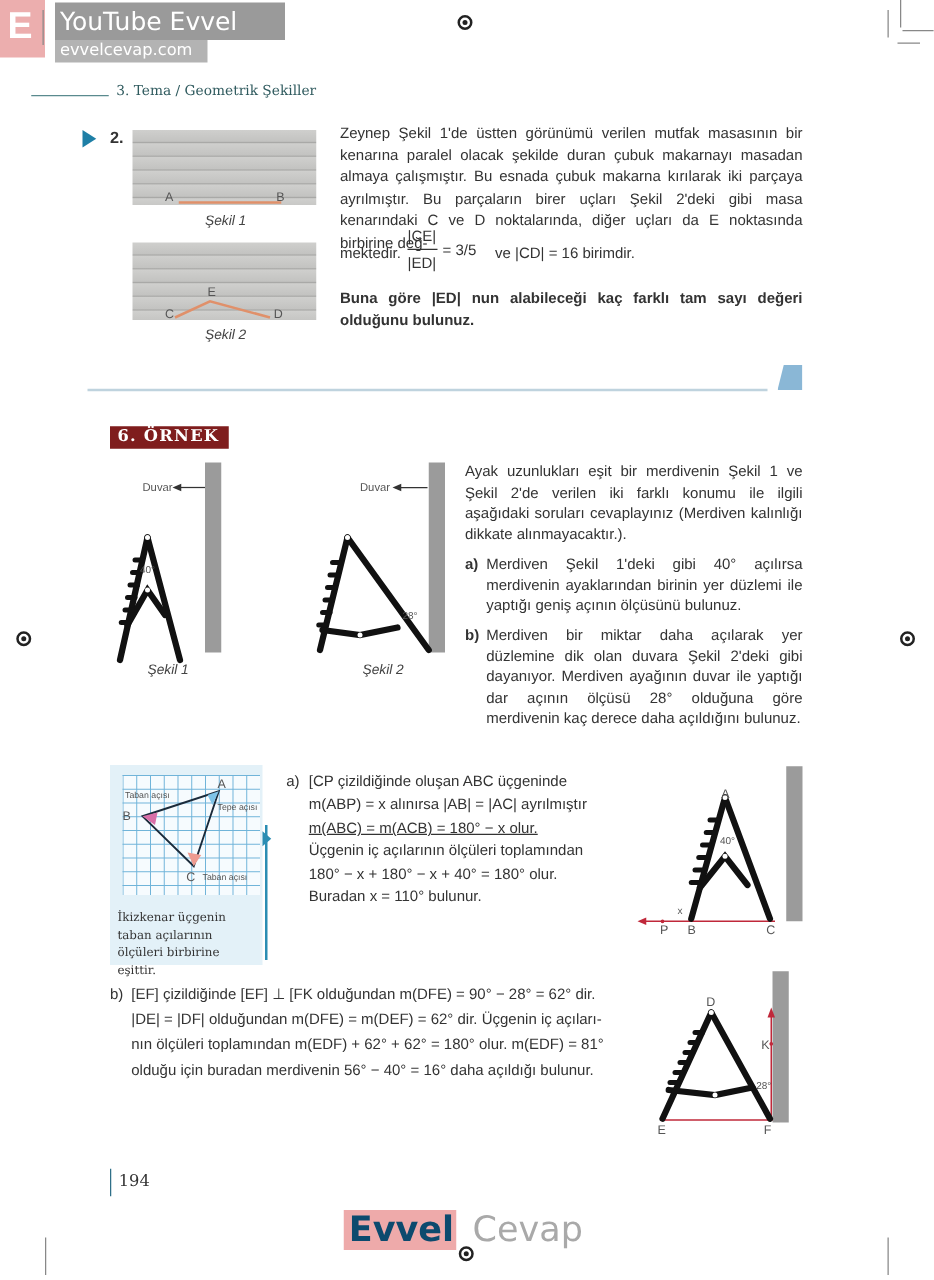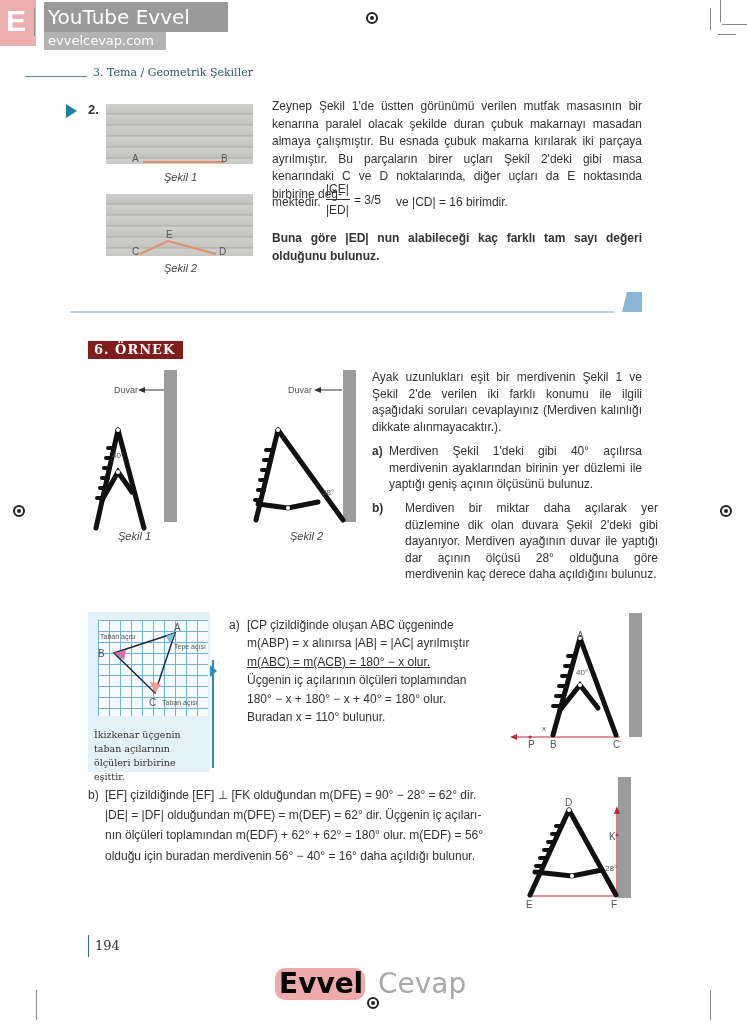--- a/index.html
+++ b/index.html
@@ -43,21 +43,21 @@
     background-size: 11px 11px; background-color: #f6fbfe; }
   .note-text { left: 94px; top: 728px; width: 114px; font: 9.5px "DejaVu Serif", serif; line-height: 14px; color: #333; }
   .side-bar { left: 212px; top: 660px; width: 2px; height: 108px; background: #2a8db3; }
   .side-arrow { left: 210px; top: 665px; width: 0; height: 0; border-top: 6px solid transparent; border-bottom: 6px solid transparent; border-left: 7px solid #2a8db3; }
 
   .sol-text { font: 12px "Liberation Sans", sans-serif; line-height: 18.5px; color: #333; }
 
   .page-bar { left: 88px; top: 935px; width: 1px; height: 22px; background: #2f6f88; }
   .page-num { left: 95px; top: 938px; font: 13px "DejaVu Serif", serif; color: #333; }
 
-  .footer-logo { left: 275px; top: 968px; width: 90px; height: 32px; background: #eeaaaa; color: #000000; font: bold 28px "DejaVu Sans", sans-serif; line-height: 32px; padding-left: 4px; border-radius: 10px; }
+  .footer-logo { left: 275px; top: 968px; width: 90px; height: 32px; background: #eeaaaa; color: #0c4a6e; font: bold 28px "DejaVu Sans", sans-serif; line-height: 32px; padding-left: 4px; }
   .footer-cevap { left: 378px; top: 968px; font: 28px "DejaVu Sans", sans-serif; color: #a9a9a9; line-height: 32px; }
 
   svg { position: absolute; overflow: visible; }
 </style>
 </head>
 <body>
 
 <div class="abs wm-logo">
     <span>E</span>
   </div>
@@ -161,21 +161,21 @@
   <circle cx="28" cy="10" r="2" fill="#fff"></circle>
   <circle cx="38" cy="88" r="2" fill="#fff"></circle>
 </svg>
 <div class="abs pt-label" style="left:322px;top:488px;font-size:8px;">28°</div>
 <div class="abs fig-label" style="left:290px;top:530px;">Şekil 2</div>
 
 <div class="abs para" style="left:372px;top:369px;width:270px;line-height:16.5px;">Ayak uzunlukları eşit bir merdivenin Şekil 1 ve Şekil 2'de verilen iki farklı konumu ile ilgili aşağıdaki soruları cevaplayınız (Merdiven kalınlığı dikkate alınmayacaktır.).</div>
 <div class="abs para bold" style="left:372px;top:443px;">a)</div>
 <div class="abs para" style="left:389px;top:443px;width:253px;line-height:16.5px;">Merdiven Şekil 1'deki gibi 40° açılırsa merdivenin ayaklarından birinin yer düzlemi ile yaptığı geniş açının ölçüsünü bulunuz.</div>
 <div class="abs para bold" style="left:372px;top:500px;">b)</div>
-<div class="abs para" style="left:389px;top:500px;width:253px;line-height:16.5px;margin-left:16px;">Merdiven bir miktar daha açılarak yer düzlemine dik olan duvara Şekil 2'deki gibi dayanıyor. Merdiven ayağının duvar ile yaptığı dar açının ölçüsü 28° olduğuna göre merdivenin kaç derece daha açıldığını bulunuz.</div>
+<div class="abs para" style="left:389px;top:500px;width:253px;line-height:16.5px;">Merdiven bir miktar daha açılarak yer düzlemine dik olan duvara Şekil 2'deki gibi dayanıyor. Merdiven ayağının duvar ile yaptığı dar açının ölçüsü 28° olduğuna göre merdivenin kaç derece daha açıldığını bulunuz.</div>
 
 <div class="abs cozum">Çözüm</div>
 <div class="abs note-box"></div>
 <div class="abs grid-area"></div>
 <svg style="left:98px;top:620px;" width="112" height="100">
   <polygon points="16,33 77,13 57,73" fill="none" stroke="#1a2a3a" stroke-width="1.5"></polygon>
   <polygon points="16,33 28,30 26,40" fill="#d86fa8"></polygon>
   <polygon points="77,13 72,24 68,16" fill="#7fc4e8"></polygon>
   <polygon points="57,73 52,62 63,64" fill="#ee9b90"></polygon>
 </svg>
@@ -221,21 +221,21 @@
 <div class="abs pt-label" style="left:577px;top:630px;">A</div>
 <div class="abs pt-label" style="left:576px;top:668px;font-size:8px;">40°</div>
 <div class="abs pt-label" style="left:542px;top:724px;font-size:8px;">x</div>
 <div class="abs pt-label" style="left:528px;top:739px;">P</div>
 <div class="abs pt-label" style="left:550px;top:739px;">B</div>
 <div class="abs pt-label" style="left:613px;top:739px;">C</div>
 
 <div class="abs sol-text bold" style="left:88px;top:786px;">b)</div>
 <div class="abs sol-text" style="left:105px;top:786px;">[EF] çizildiğinde [EF] ⊥ [FK olduğundan m(DFE) = 90° − 28° = 62° dir.</div>
 <div class="abs sol-text" style="left:105px;top:806px;">|DE| = |DF| olduğundan m(DFE) = m(DEF) = 62° dir. Üçgenin iç açıları-</div>
-<div class="abs sol-text" style="left:105px;top:826px;">nın ölçüleri toplamından m(EDF) + 62° + 62° = 180° olur. m(EDF) = 56°</div>
+<div class="abs sol-text" style="left:105px;top:826px;">nın ölçüleri toplamından m(EDF) + 62° + 62° = 180° olur. m(EDF) = 81°</div>
 <div class="abs sol-text" style="left:105px;top:847px;">olduğu için buradan merdivenin 56° − 40° = 16° daha açıldığı bulunur.</div>
 
 <div class="abs wall" style="left:618px;top:777px;width:13px;height:121px;"></div>
 <svg style="left:520px;top:800px;" width="110" height="100">
   <line x1="8" y1="96" x2="98" y2="96" stroke="#c0283a" stroke-width="1.2"></line>
   <line x1="97" y1="96" x2="97" y2="12" stroke="#c0283a" stroke-width="1.2"></line>
   <polygon points="97,6 94,14 100,14" fill="#c0283a"></polygon>
   <circle cx="97" cy="35" r="1.5" fill="#c0283a"></circle>
   <g stroke="#111" stroke-width="5" stroke-linecap="round" fill="none">
     <line x1="49" y1="10" x2="10" y2="95"></line>

